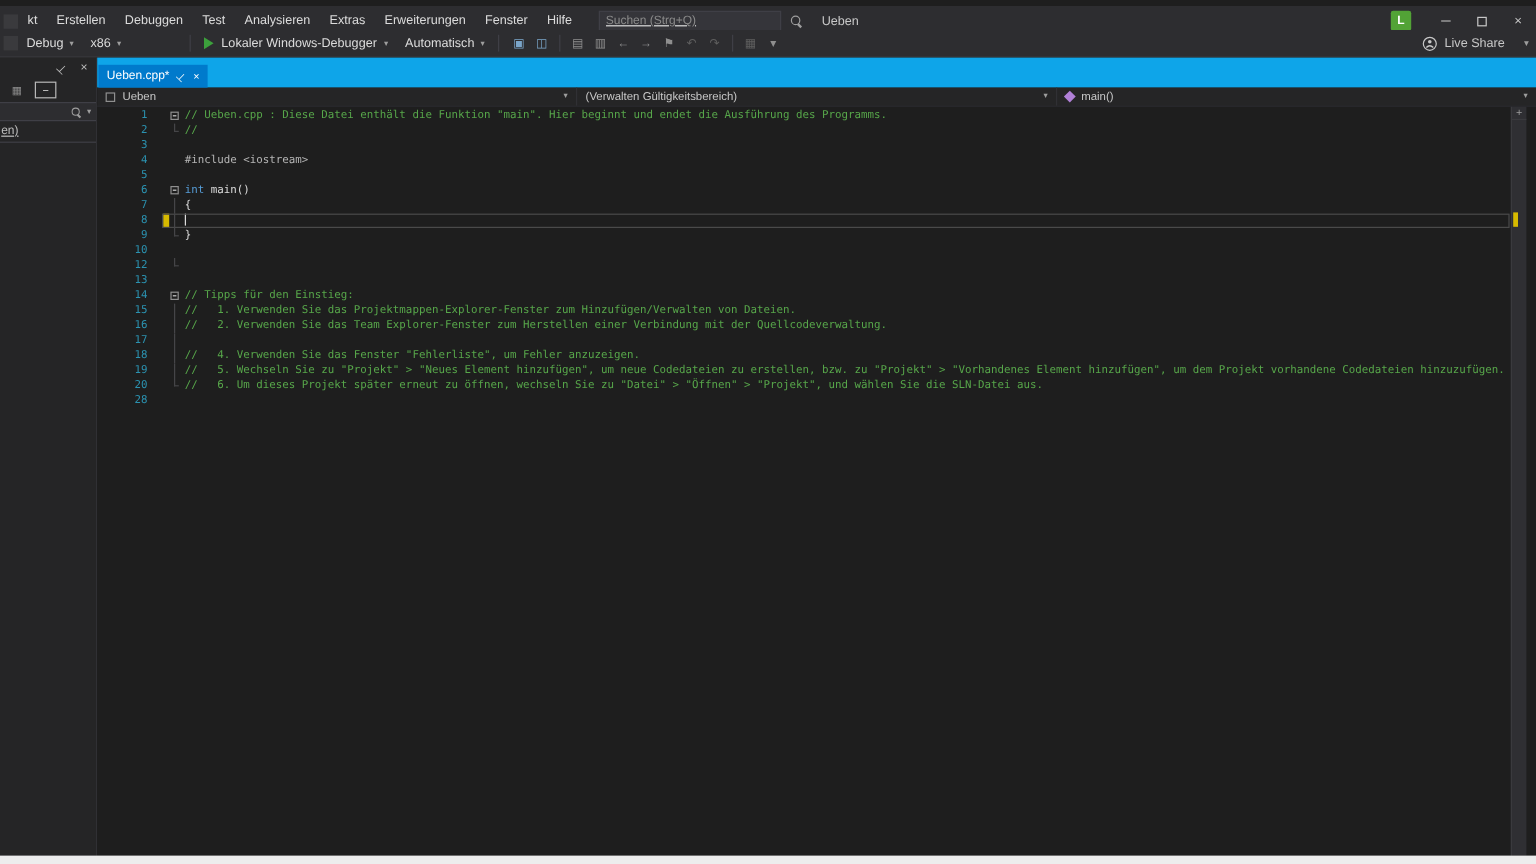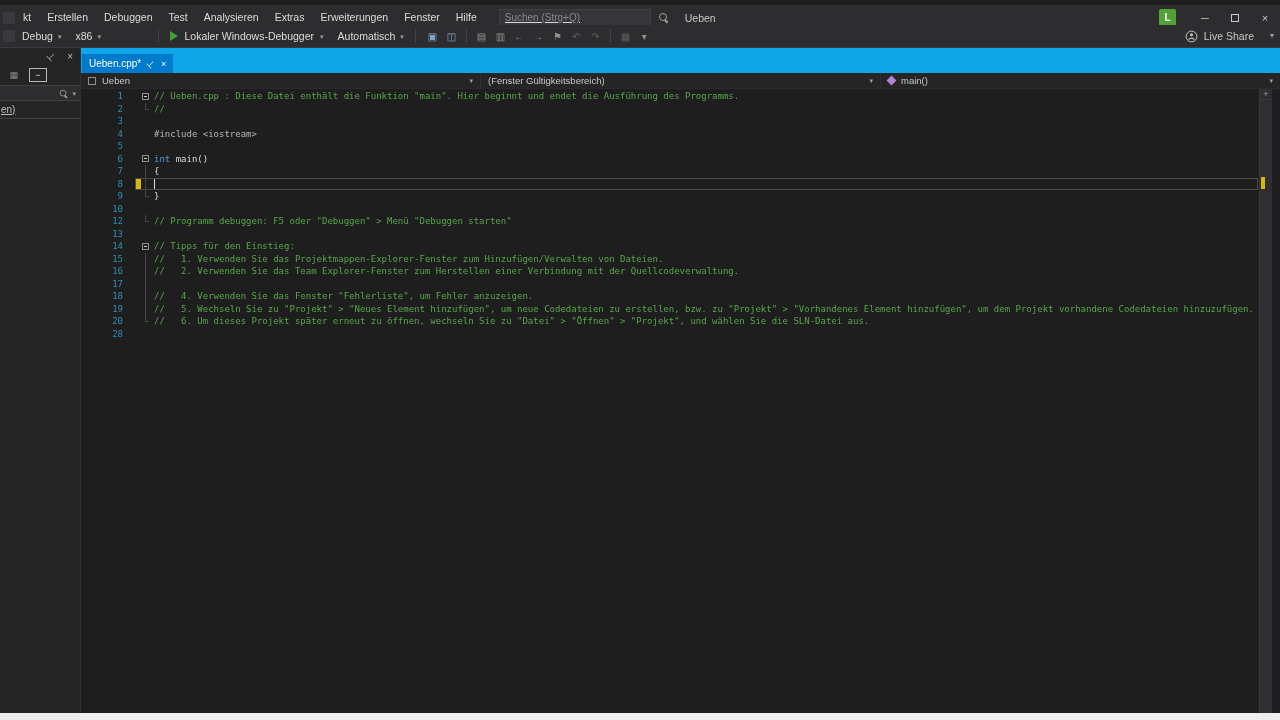--- a/index.html
+++ b/index.html
@@ -219,21 +219,21 @@
       </div>
     </div>
 
     <div class="navbar">
       <div class="nseg">
         <span class="cppicon"></span>
         <span>Ueben</span>
         <span class="arr">▾</span>
       </div>
       <div class="nseg">
-        <span>(Fenster Gültigkeitsbereich)</span>
+        <span>(Verwalten Gültigkeitsbereich)</span>
         <span class="arr">▾</span>
       </div>
       <div class="nseg">
         <span class="method-icon"></span>
         <span>main()</span>
         <span class="arr">▾</span>
       </div>
     </div>
 
     <div class="editor">
@@ -310,21 +310,20 @@
             <span class="chg"></span>
             <span class="foldcell"></span>
             <span class="code"></span>
           </div>
           <div class="line">
             <span class="num">12</span>
             <span class="chg"></span>
             <span class="foldcell">
               <span class="gline gend"></span>
             </span>
-            <span class="code"><span class="tok comment">// Programm debuggen: F5 oder "Debuggen" &gt; Menü "Debuggen starten"</span></span>
           </div>
           <div class="line">
             <span class="num">13</span>
             <span class="chg"></span>
             <span class="foldcell"></span>
             <span class="code"></span>
           </div>
           <div class="line">
             <span class="num">14</span>
             <span class="chg"></span>

